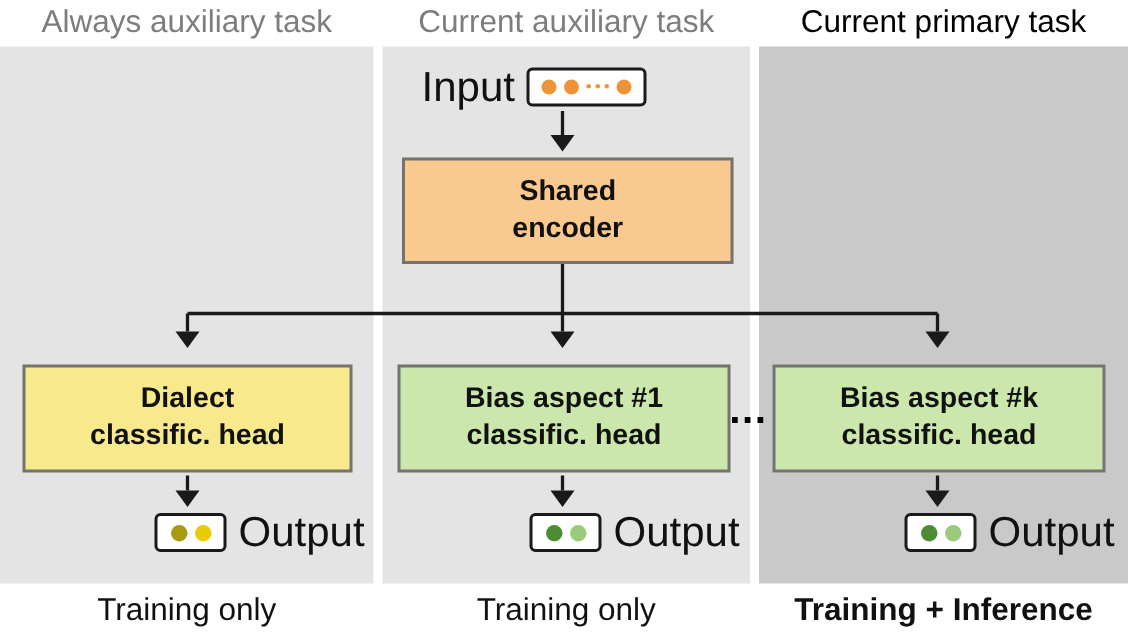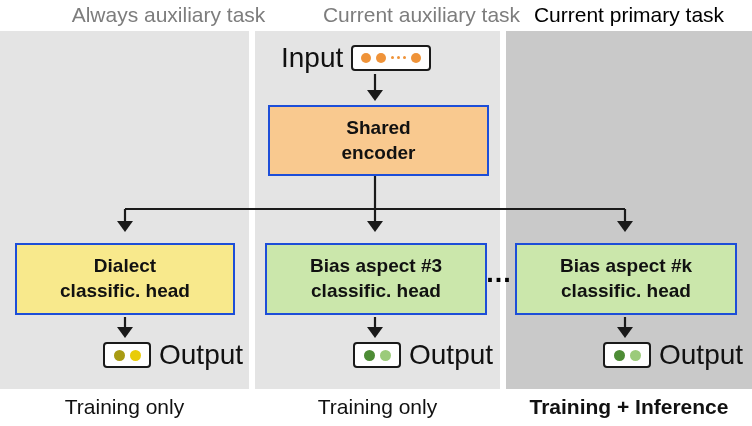--- a/index.html
+++ b/index.html
@@ -10,36 +10,36 @@
   }
   .colbg{position:absolute;top:31px;height:358px;}
   .colbg.light{background:var(--col_light_bg);}
   .colbg.dark{background:var(--col_dark_bg);}
   #bg1{left:0;width:249px;}
   #bg2{left:255px;width:245px;}
   #bg3{left:506px;width:246px;}
 
   .col-header{position:absolute;top:1px;height:28px;line-height:28px;
     text-align:center;font-size:21px;}
-  .col-header.muted{color:var(--header_muted);margin-left:44px;}
+  .col-header.muted{color:var(--header_muted);}
   .col-header.strong{color:#000;font-weight:normal;}
   #hdr1{left:0;width:249px;}
   #hdr2{left:255px;width:245px;}
   #hdr3{left:506px;width:246px;}
 
   .footer-label{position:absolute;top:392px;height:30px;line-height:30px;
     text-align:center;font-size:21px;}
   .footer-label.strong{font-weight:bold;}
   #ftr1{left:0;width:249px;}
   #ftr2{left:255px;width:245px;}
   #ftr3{left:506px;width:246px;}
 
   #wires{position:absolute;left:0;top:0;z-index:1;pointer-events:none;}
 
-  .node{position:absolute;z-index:2;border:2px solid #1d4ed8;
+  .node{position:absolute;z-index:2;border:2px solid #737373;
     display:flex;align-items:center;justify-content:center;text-align:center;
     font-weight:bold;font-size:19px;line-height:1.3;white-space:pre-line;}
   #encoder{left:268px;top:105px;width:217px;height:67px;background:var(--encoder_fill);}
   #head1{left:15px;top:243px;width:216px;height:68px;background:var(--dialect_fill);}
   #head2{left:265px;top:243px;width:218px;height:68px;background:var(--bias_fill);}
   #head3{left:515px;top:243px;width:218px;height:68px;background:var(--bias_fill);}
 
   .io-row{position:absolute;z-index:2;display:flex;align-items:center;gap:8px;}
   .io-label{font-size:28px;}
   .chip{background:#fff;border:2px solid #1a1a1a;border-radius:4px;
@@ -112,21 +112,21 @@
       <span class="dot big" style="background-color: rgb(239, 147, 57);"></span>
     </span>
   </div>
 
   <div id="encoder" class="node">Shared
 encoder</div>
 
 
   <div id="head1" class="node">Dialect
 classific. head</div>
-  <div id="head2" class="node">Bias aspect #3
+  <div id="head2" class="node">Bias aspect #1
 classific. head</div>
   <div id="head3" class="node">Bias aspect #k
 classific. head</div>
 
   <div id="ellipsis">...</div>
 
   <div id="out-row1" class="io-row output-row">
     <span class="chip out-chip">
       <span class="dot out" style="background-color: rgb(168, 155, 19);"></span>
       <span class="dot out" style="background-color: rgb(233, 204, 7);"></span>

